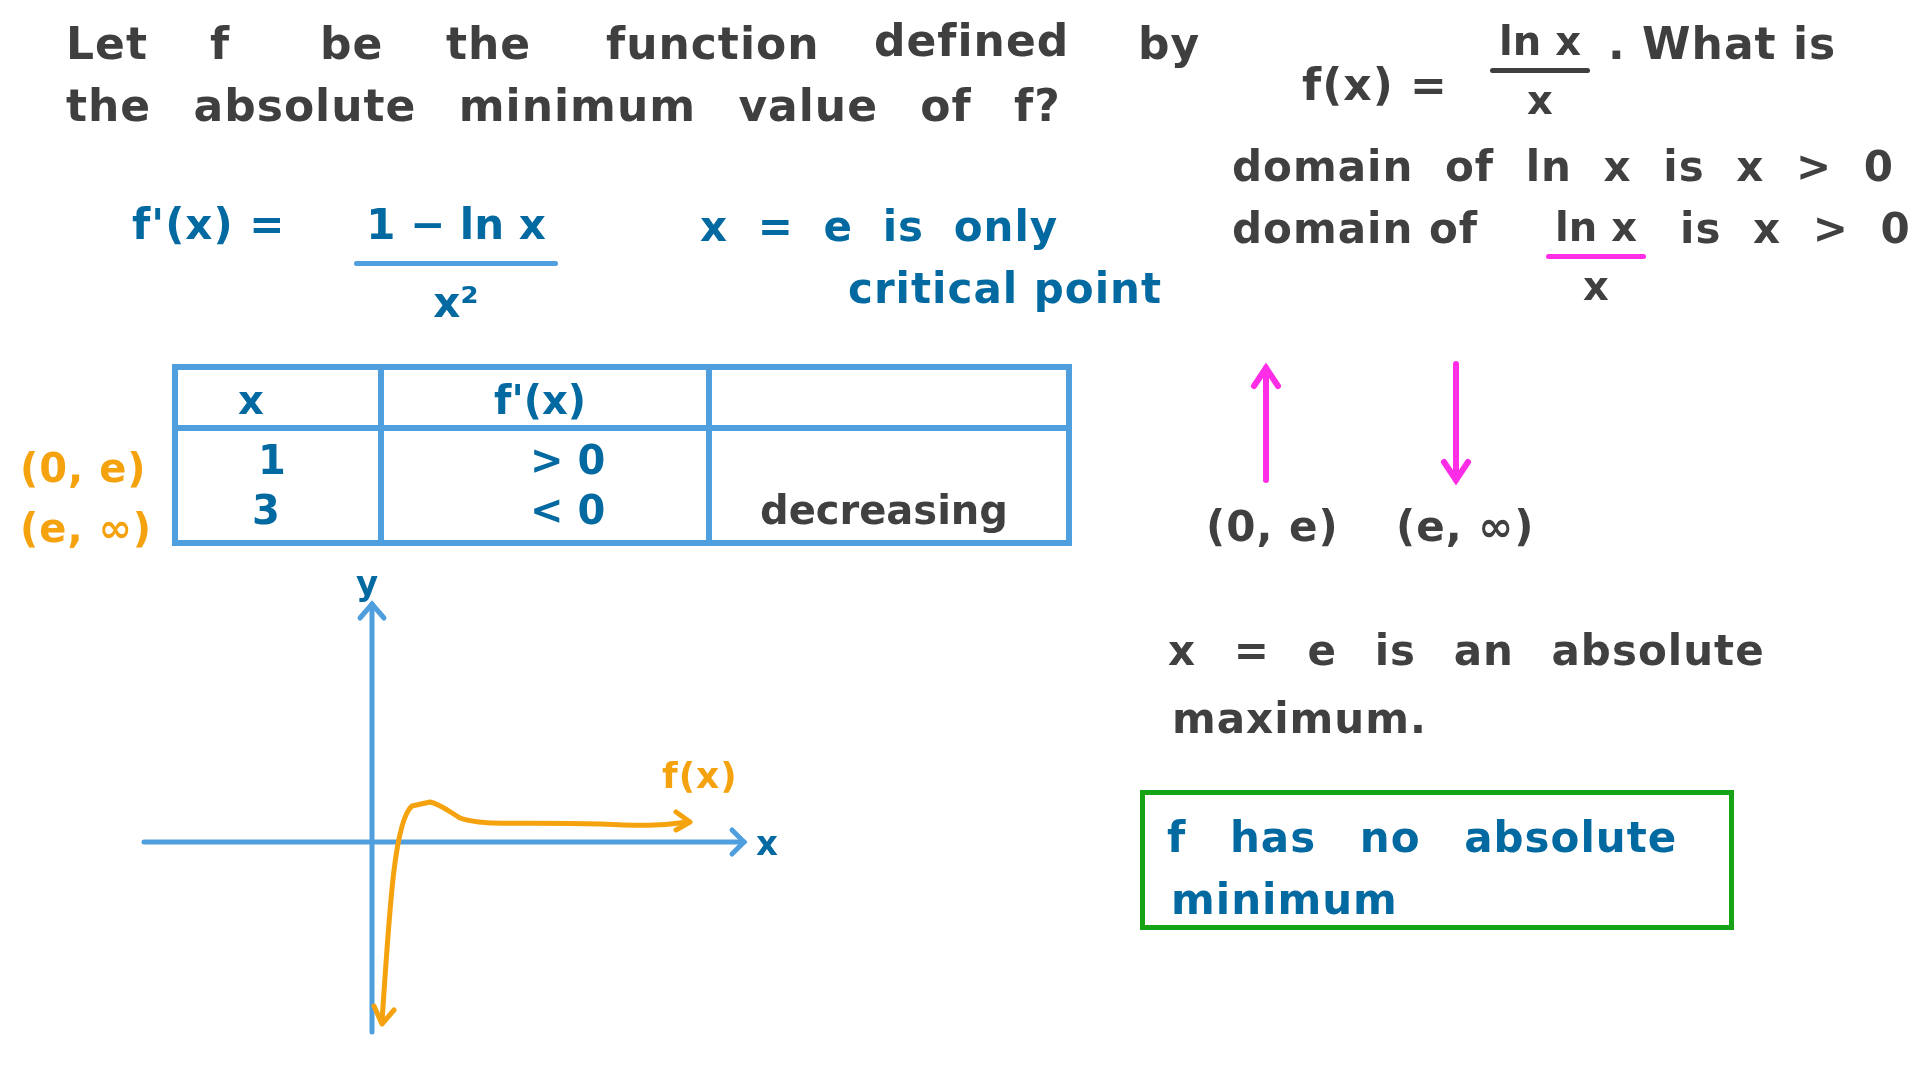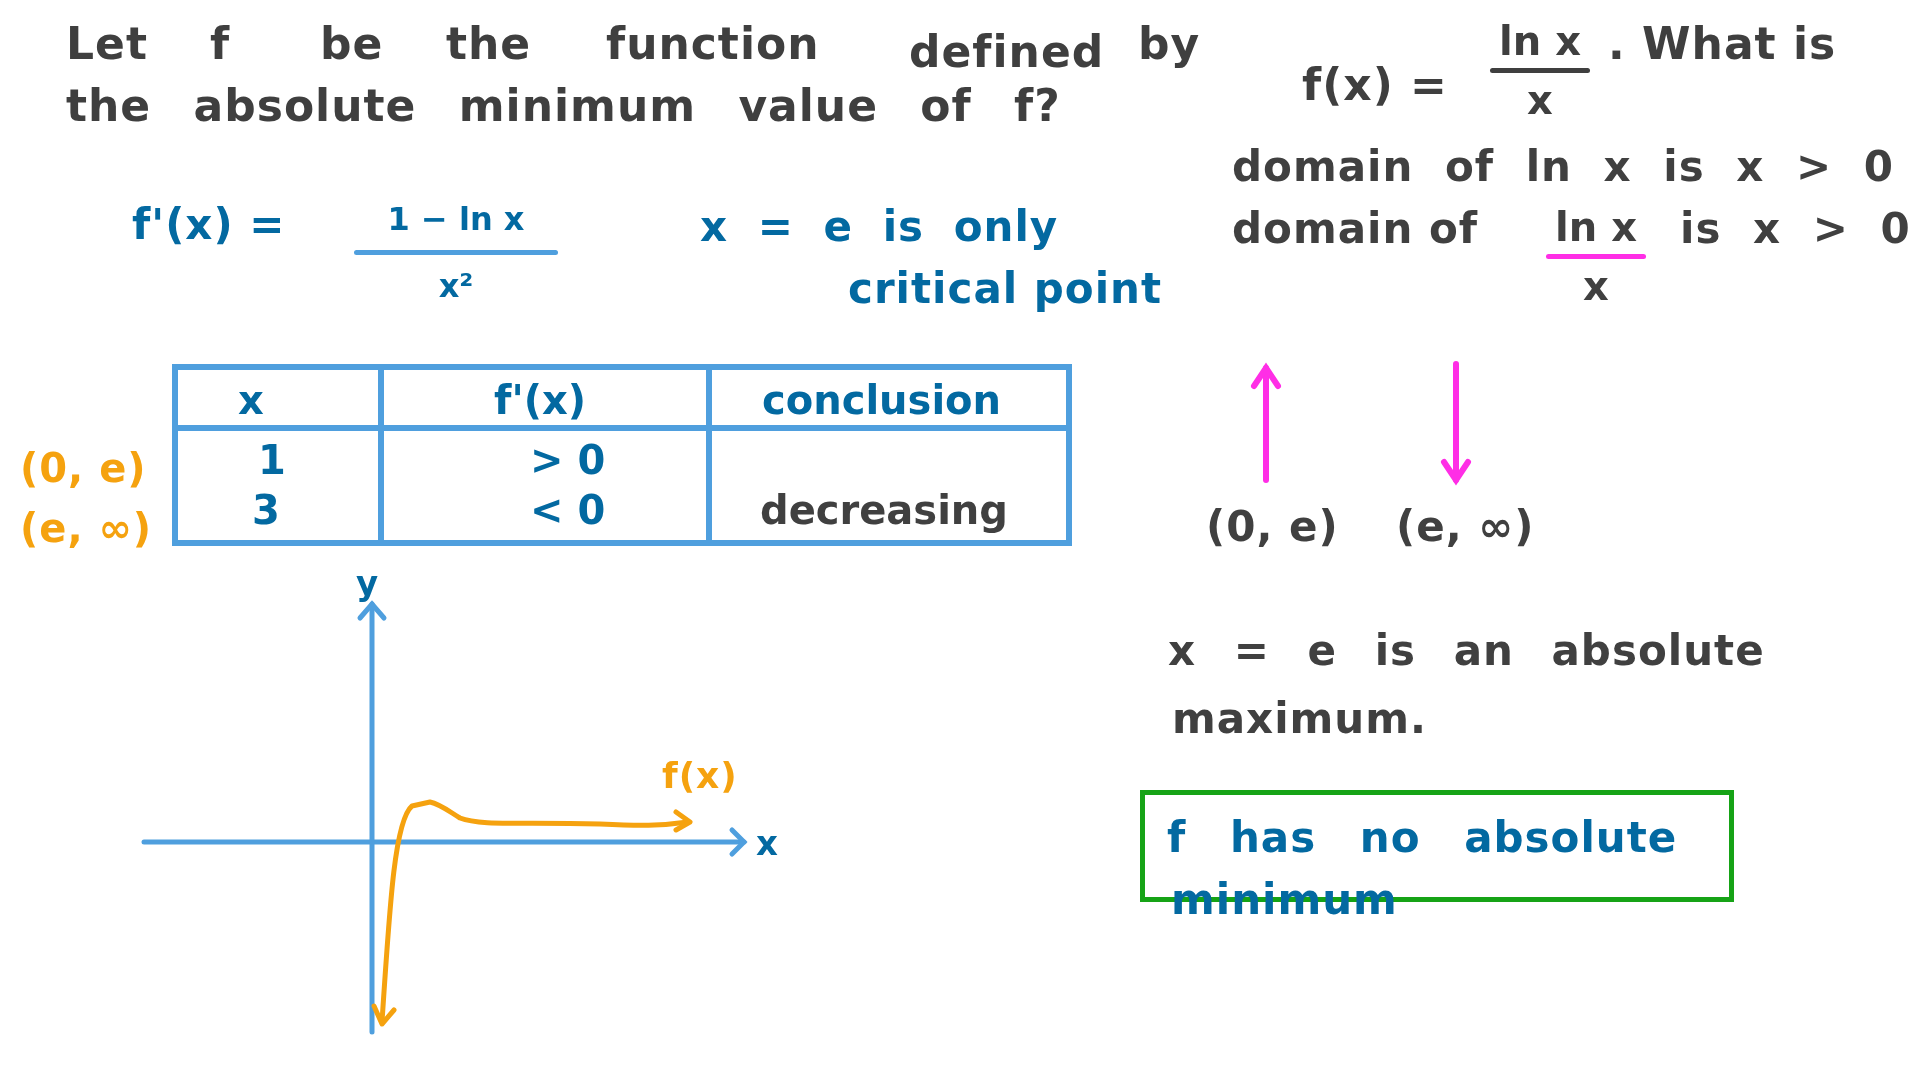--- a/index.html
+++ b/index.html
@@ -12,45 +12,45 @@
   .orange { color:#f5a20f; }
   .q { font-size:44px; }
   .m { font-size:42px; }
   .frac { position:absolute; display:inline-flex; flex-direction:column; align-items:center; font-weight:bold; }
   .frac .bar { height:5px; border-radius:3px; margin:4px 0; }
   .tbl { position:absolute; left:172px; top:364px; width:900px; height:182px;
          border:6px solid #4f9fde; box-sizing:border-box; }
   .tbl .hline { position:absolute; left:0; right:0; top:55px; height:6px; background:#4f9fde; }
   .tbl .vline { position:absolute; top:0; bottom:0; width:6px; background:#4f9fde; }
   .cell { position:absolute; font-weight:bold; font-size:40px; white-space:nowrap; line-height:1; }
-  .box { position:absolute; left:1140px; top:790px; width:594px; height:112px;
+  .box { position:absolute; left:1140px; top:790px; width:594px; height:140px;
          border:5px solid #16a316; box-sizing:border-box; }
   svg { position:absolute; left:0; top:0; }
 </style>
 </head>
 <body>
 
 <div class="t dark q" style="left:66px; top:22px;">Let</div>
 <div class="t dark q" style="left:210px; top:22px;">f</div>
 <div class="t dark q" style="left:320px; top:22px;">be</div>
 <div class="t dark q" style="left:446px; top:22px;">the</div>
 <div class="t dark q" style="left:606px; top:22px;">function</div>
-<div class="t dark q" style="left:874px; top:30px;margin-left:35px;">defined</div>
+<div class="t dark q" style="left:874px; top:19px;">defined</div>
 <div class="t dark q" style="left:1138px; top:22px;">by</div>
 <div class="t dark q" style="left:1302px; top:22px;margin-top:41px;">f(x) =</div>
 <div class="frac dark" style="left:1490px; top:18px; font-size:40px;">
   <span>ln x</span>
   <span class="bar" style="width:100px; background:#3f3f3f;"></span>
   <span>x</span>
 </div>
 <div class="t dark q" style="left:1608px; top:22px;">. What is</div>
 <div class="t dark q" style="left:66px; top:84px; word-spacing:26px;">the absolute minimum value of f?</div>
 
 <div class="t blue m" style="left:132px; top:204px;">f'(x) =</div>
-<div class="frac blue" style="left:354px; top:200px; font-size:32px;gap:8px;">
+<div class="frac blue" style="left:354px; top:200px; font-size:42px;gap:8px;">
   <span>1 − ln x</span>
   <span class="bar" style="width:204px; background:#4f9fde;"></span>
   <span>x²</span>
 </div>
 
 <div class="t blue m" style="left:700px; top:206px; word-spacing:14px;">x = e is only</div>
 <div class="t blue m" style="left:848px; top:268px;">critical point</div>
 
 <div class="t pink m" style="left:1232px; top:146px; word-spacing:16px;">domain of ln x is x &gt; 0</div>
 <div class="t pink m" style="left:1232px; top:208px;">domain of</div>
@@ -60,21 +60,20 @@
   <span>x</span>
 </div>
 <div class="t pink m" style="left:1680px; top:208px; word-spacing:16px;">is x &gt; 0</div>
 
 <div class="tbl">
   <div class="hline"></div>
   <div class="vline" style="left:200px;"></div>
   <div class="vline" style="left:528px;"></div>
   <div class="cell blue" style="left:60px; top:10px;">x</div>
   <div class="cell blue" style="left:316px; top:10px;">f'(x)</div>
-  <div class="cell blue" style="left:584px; top:10px;">conclusion</div>
 
   <div class="cell blue" style="left:80px; top:70px;">1</div>
   <div class="cell blue" style="left:352px; top:70px;">&gt; 0</div>
 
   <div class="cell blue" style="left:74px; top:120px;">3</div>
   <div class="cell blue" style="left:352px; top:120px;">&lt; 0</div>
   <div class="cell pink" style="left:554px; top:120px;margin-left:28px;">decreasing</div>
 </div>
 <div class="t orange" style="left:20px; top:448px; font-size:40px;">(0, e)</div>
 <div class="t orange" style="left:20px; top:508px; font-size:40px;">(e, ∞)</div>

